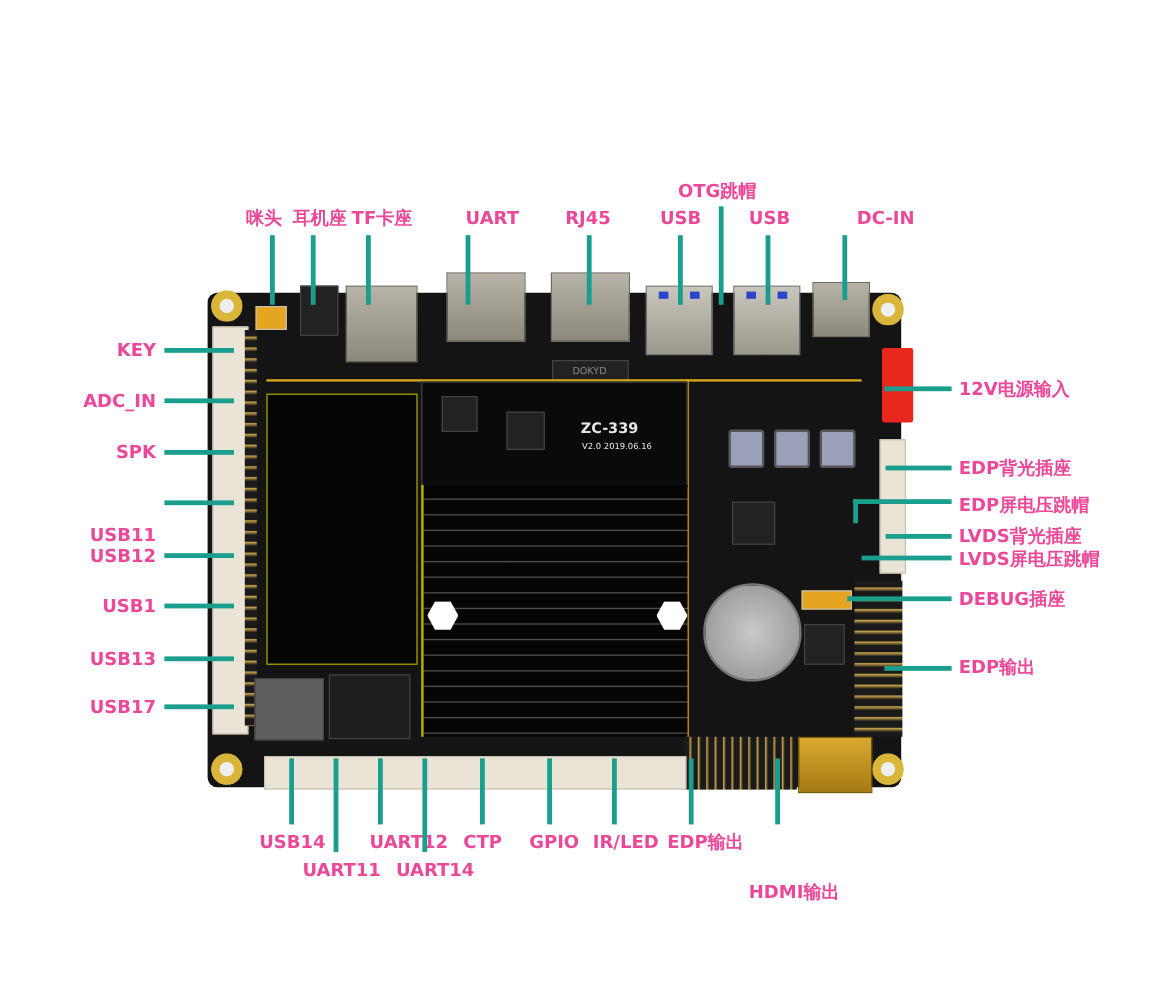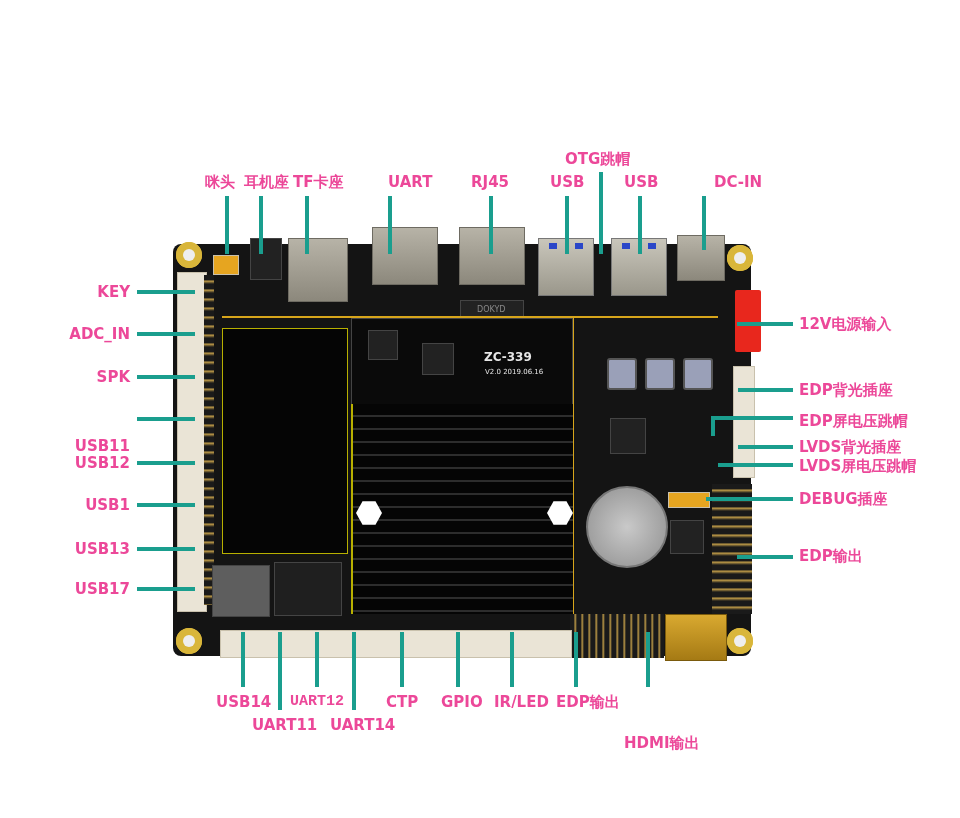--- a/index.html
+++ b/index.html
@@ -159,21 +159,21 @@
   <div class="lead" style="left:737px;top:555px;width:56px;height:4px;"></div>
   <div class="label" style="left:799px;top:547px;">EDP输出</div>
 
   <div class="lead" style="left:241px;top:632px;width:4px;height:55px;"></div>
   <div class="label" style="left:216px;top:693px;">USB14</div>
 
   <div class="lead" style="left:278px;top:632px;width:4px;height:78px;"></div>
   <div class="label" style="left:252px;top:716px;">UART11</div>
 
   <div class="lead" style="left:315px;top:632px;width:4px;height:55px;"></div>
-  <div class="label" style="left:290px;top:693px;font-family:Liberation Mono, monospace;">UART12</div>
+  <div class="label" style="left:308px;top:693px;">UART12</div>
 
   <div class="lead" style="left:352px;top:632px;width:4px;height:78px;"></div>
   <div class="label" style="left:330px;top:716px;">UART14</div>
 
   <div class="lead" style="left:400px;top:632px;width:4px;height:55px;"></div>
   <div class="label" style="left:386px;top:693px;">CTP</div>
 
   <div class="lead" style="left:456px;top:632px;width:4px;height:55px;"></div>
   <div class="label" style="left:441px;top:693px;">GPIO</div>
 

